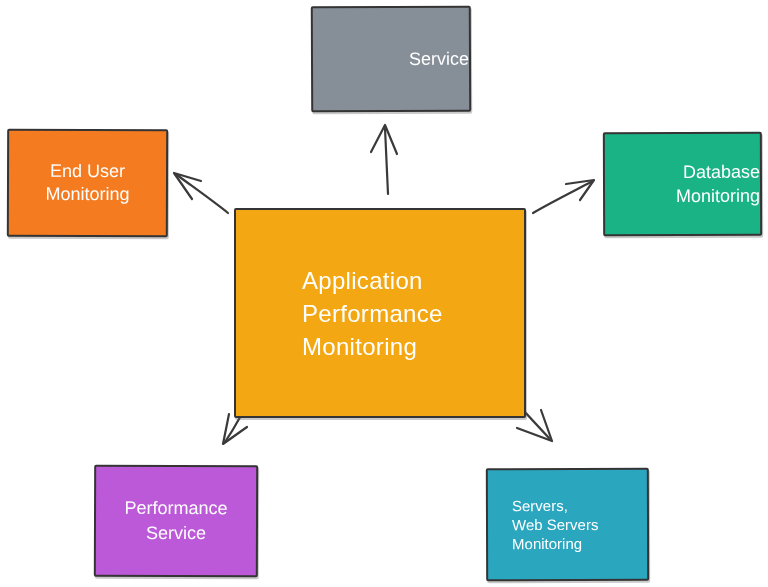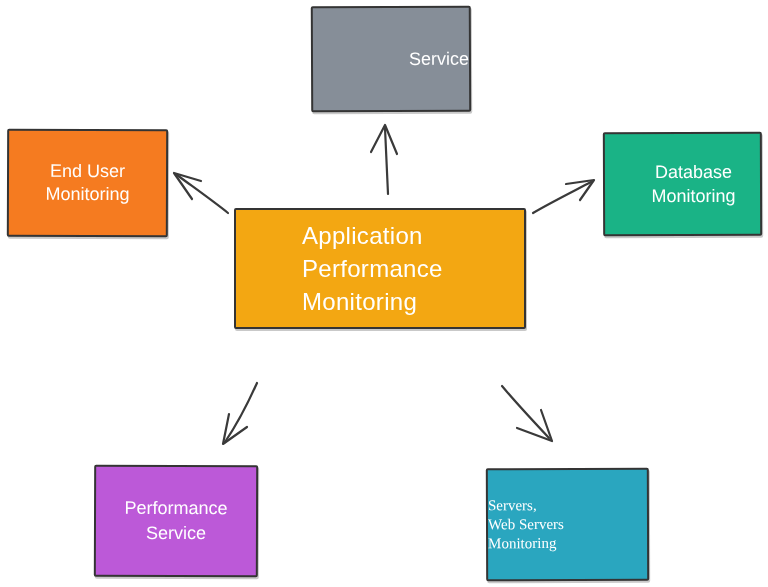--- a/index.html
+++ b/index.html
@@ -42,37 +42,37 @@
     transform: rotate(-0.25deg);
     gap: 9px;
   }
   .node-eue {
     left: 7px; top: 129px; width: 161px; height: 108px;
     font-size: 18px; line-height: 23px; text-align: center;
     transform: rotate(0.2deg);
   }
   .node-db {
     left: 603px; top: 132px; width: 159px; height: 104px;
-    font-size: 18px; line-height: 24px; text-align: center;
+    font-size: 18px; line-height: 24px; text-align: right;
     padding-left: 22px; transform: rotate(-0.2deg);
   }
   .node-apm {
-    left: 234px; top: 208px; width: 292px; height: 121px;
+    left: 234px; top: 208px; width: 292px; height: 210px;
     font-size: 24px; line-height: 33px; text-align: left;
     padding-left: 66px; letter-spacing: 0.3px;
   }
   .node-pts {
     left: 94px; top: 465px; width: 164px; height: 112px;
     font-size: 18px; line-height: 25px; text-align: center;
     transform: rotate(0.2deg);
   }
   .node-sawm {
     left: 486px; top: 468px; width: 163px; height: 113px;
     font-size: 15px; line-height: 19px; text-align: left;
-    transform: rotate(-0.2deg); font-family: Liberation Serif, serif;
+    padding-left: 24px; transform: rotate(-0.2deg);
   }
 </style>
 </head>
 <body>
 
 <div class="canvas">
 
   <svg class="arrows" viewBox="0 0 768 587" xmlns="http://www.w3.org/2000/svg">
     <g>
       <path d="M388,194 C387,172 386,150 385,128" stroke="#3a3a3a"></path>

